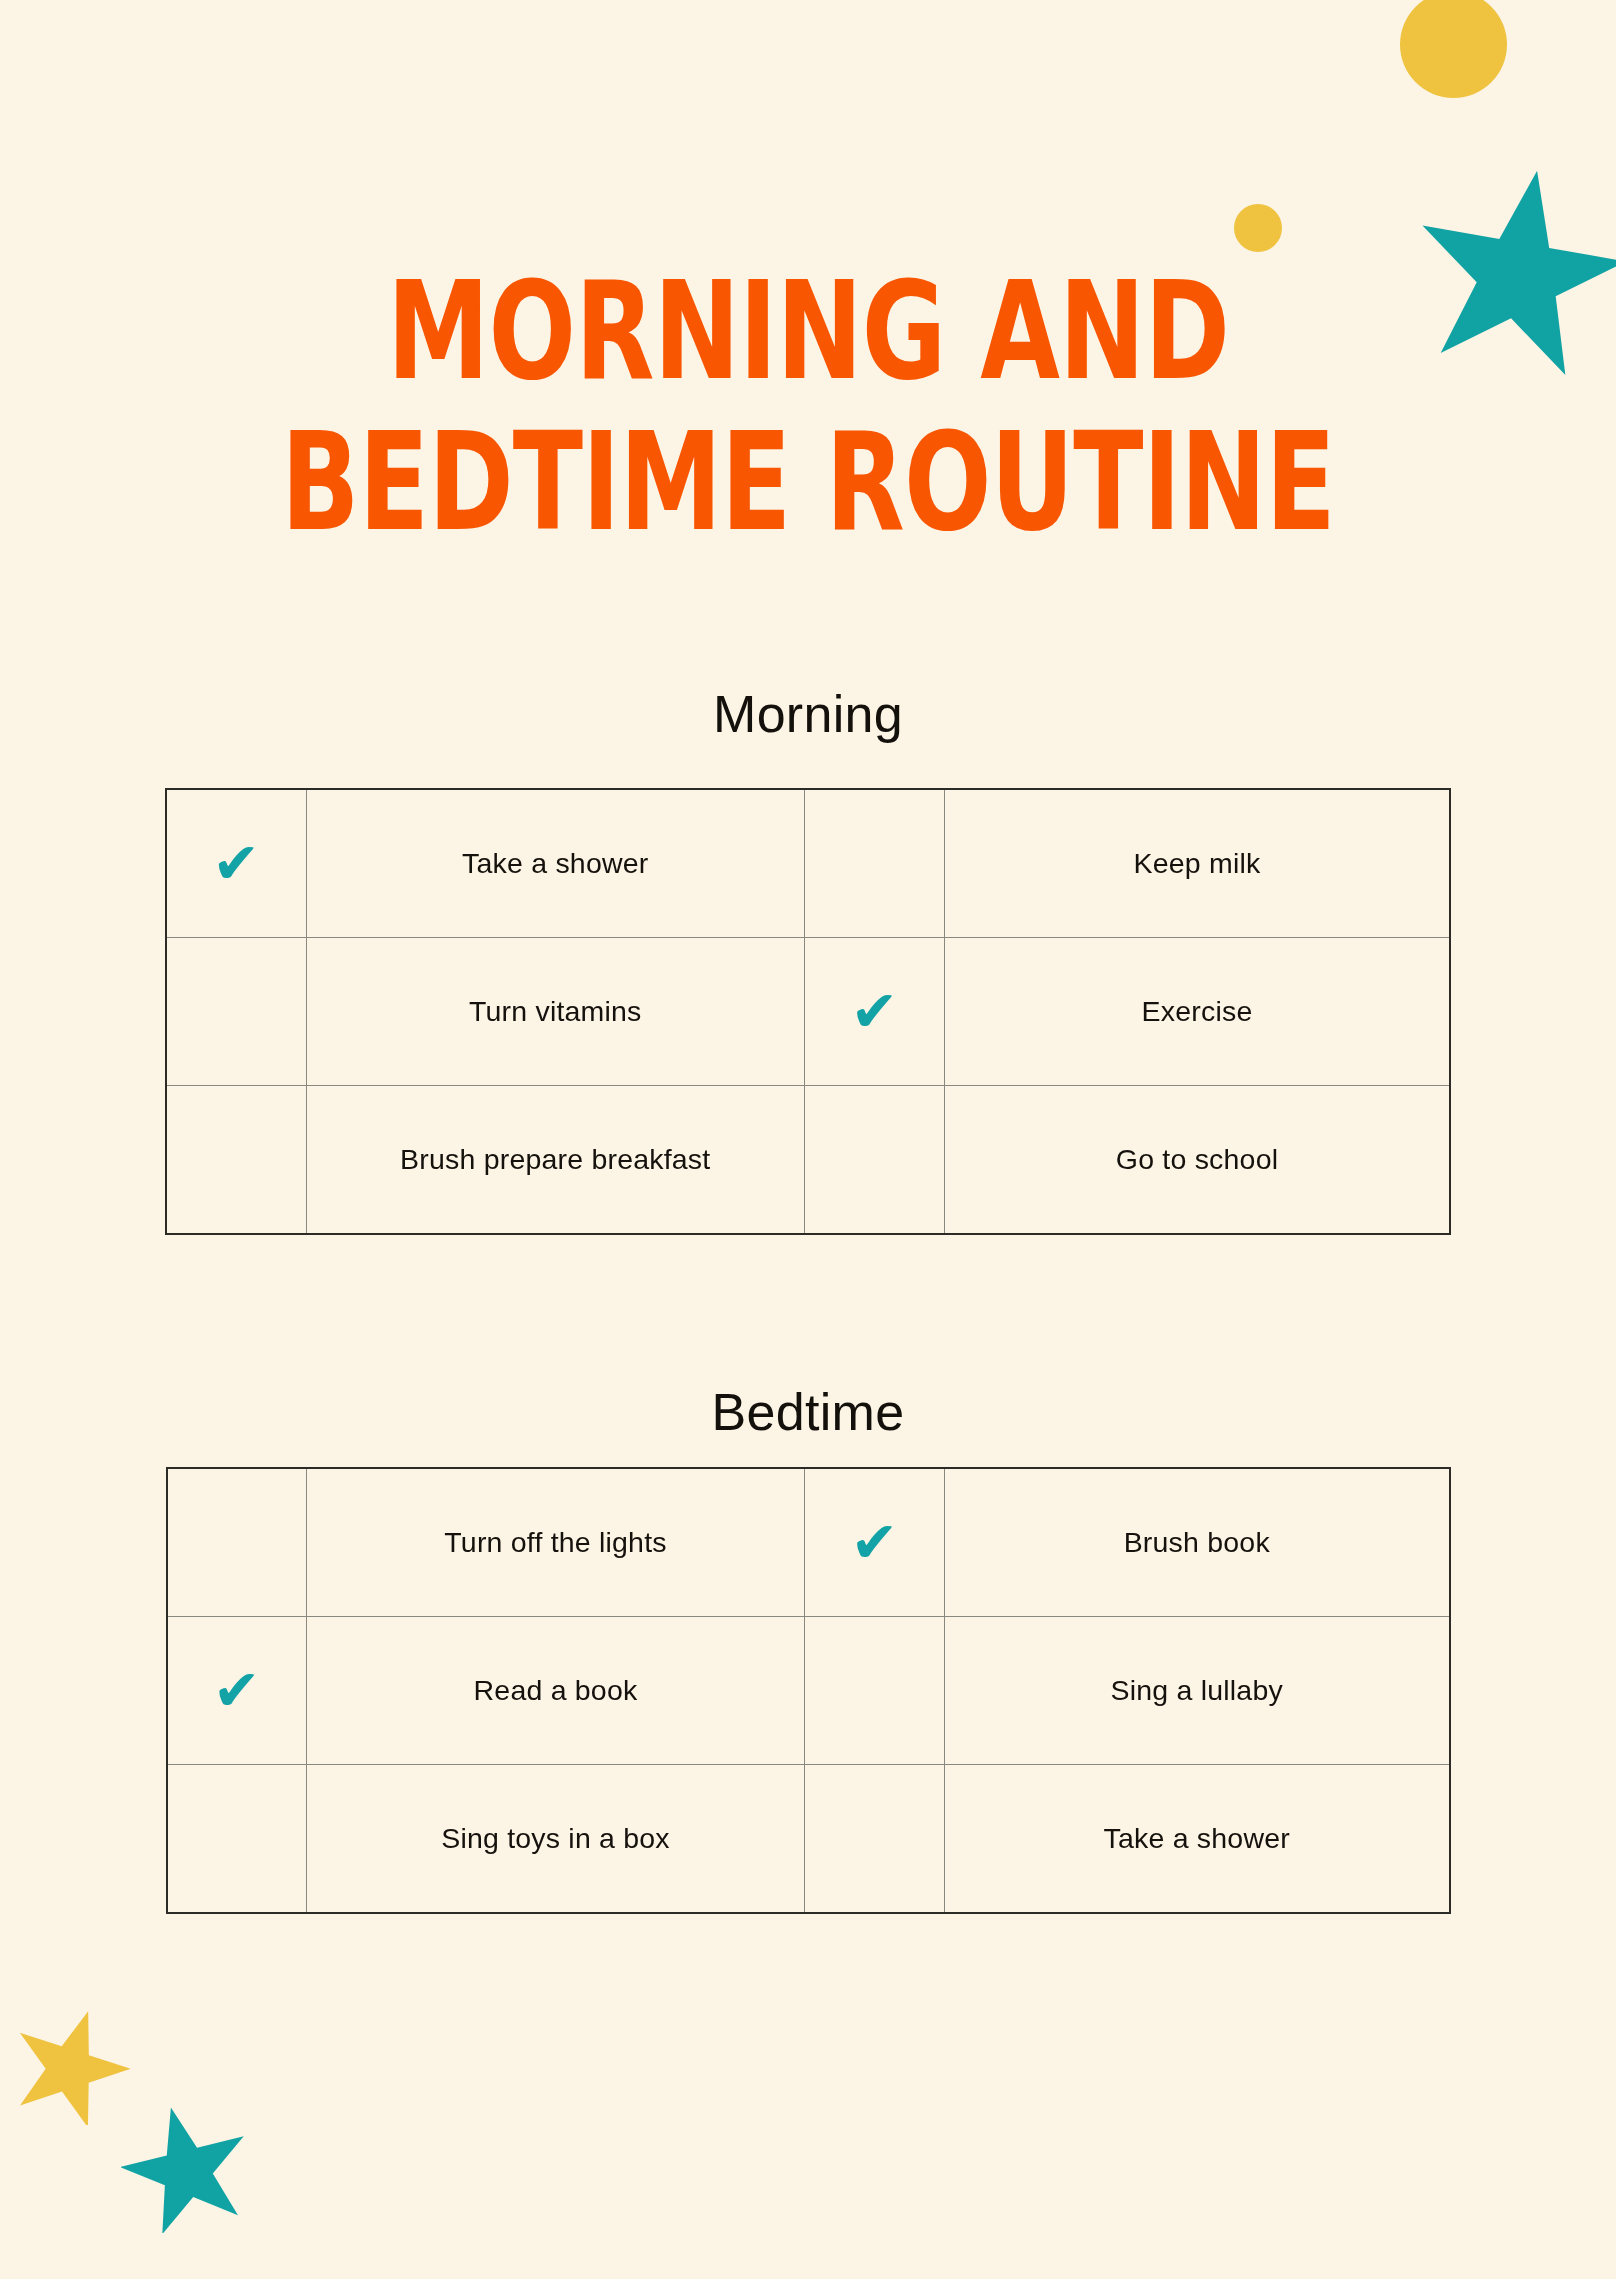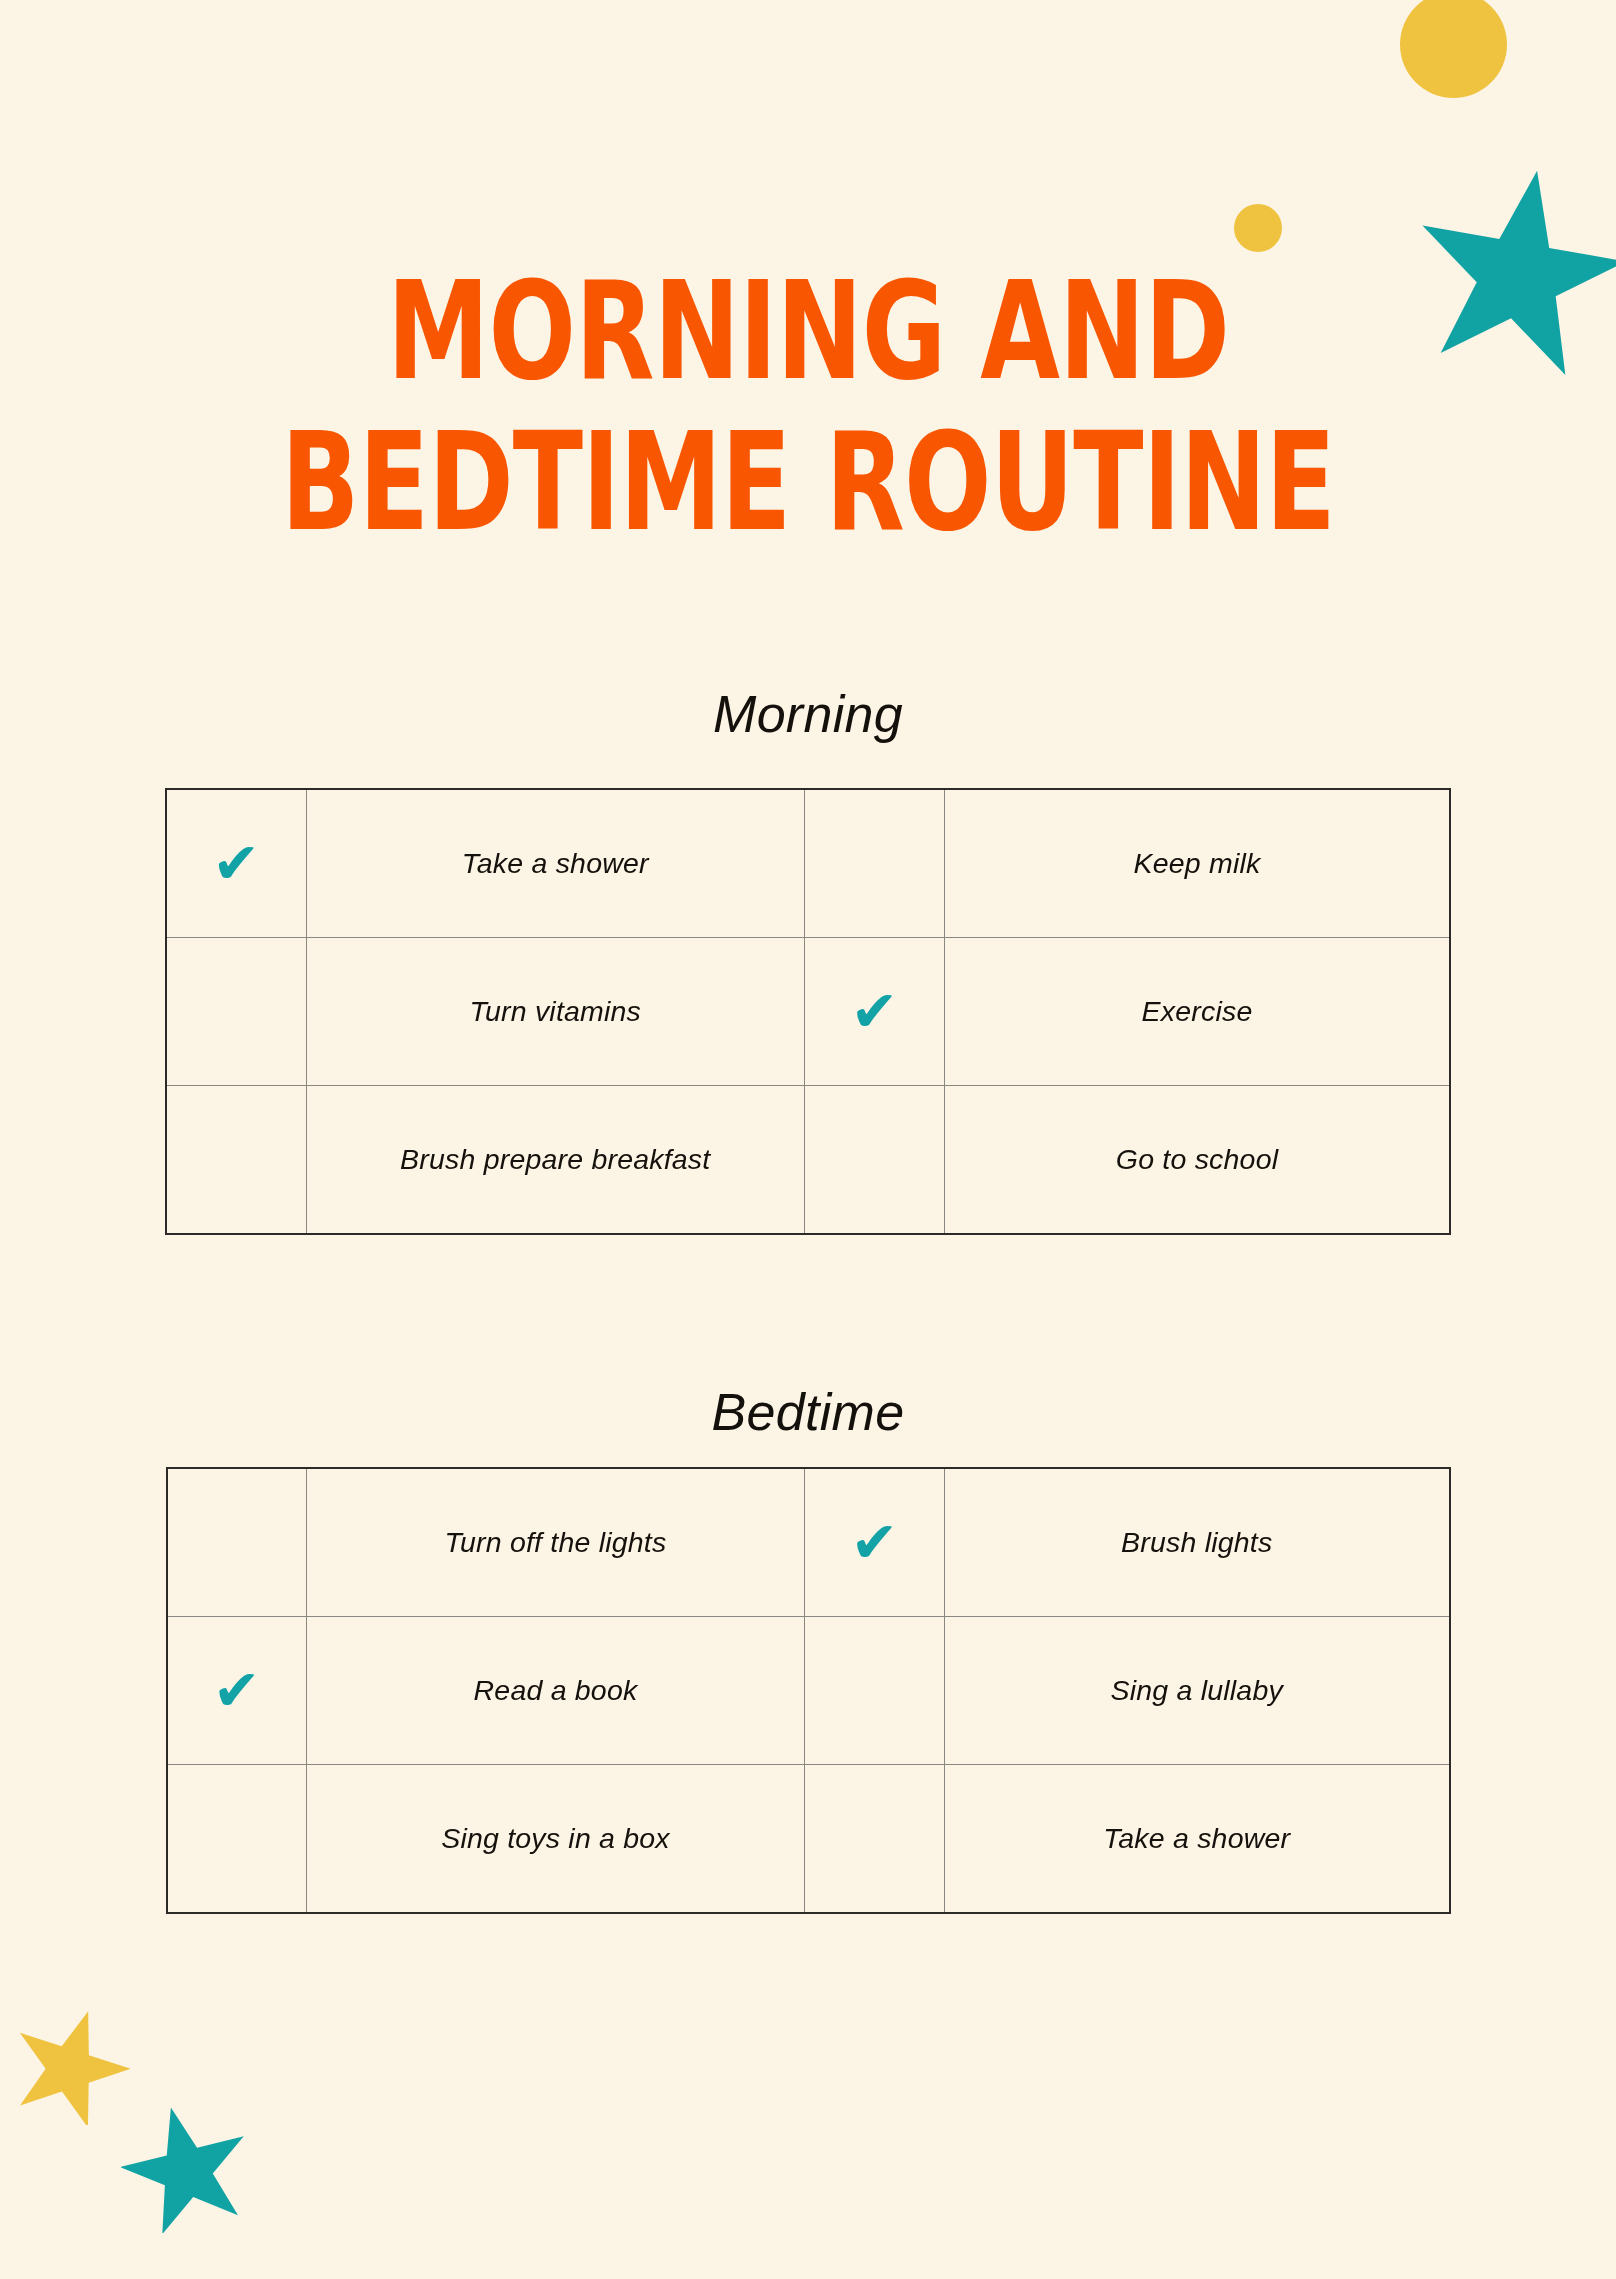--- a/index.html
+++ b/index.html
@@ -42,21 +42,21 @@
     letter-spacing:-0.9px;
     text-transform:uppercase;
     transform:scaleY(1.32);
     transform-origin:center top;
     margin:0;
   }
   .title-line.l1{margin-bottom:48px;}
   .title-line.l2{font-size:103px;}
 
   
-  .section{position:absolute;left:0;right:0;font-style:italic;}
+  .section{position:absolute;left:0;right:0;}
   .section-morning{top:684px;}
   .section-bedtime{top:1382px;}
 
   .section-head{
     text-align:center;
     font-family:"Liberation Sans", sans-serif;
     font-weight:400;
     font-size:52px;
     color:#14100B;
     letter-spacing:0.3px;
@@ -167,21 +167,21 @@
         <col class="col-check">
           <col class="col-task-a">
           <col class="col-check">
           <col class="col-task-b">
       </colgroup>
       <tbody>
         <tr>
           <td><span class="chk empty">✔</span></td>
           <td>Turn off the lights</td>
           <td><span class="chk">✔</span></td>
-          <td>Brush lights</td>
+          <td>Brush book</td>
         </tr>
         <tr>
           <td><span class="chk">✔</span></td>
           <td>Read a book</td>
           <td><span class="chk empty">✔</span></td>
           <td>Sing a lullaby</td>
         </tr>
         <tr>
           <td><span class="chk empty">✔</span></td>
           <td>Sing toys in a box</td>

